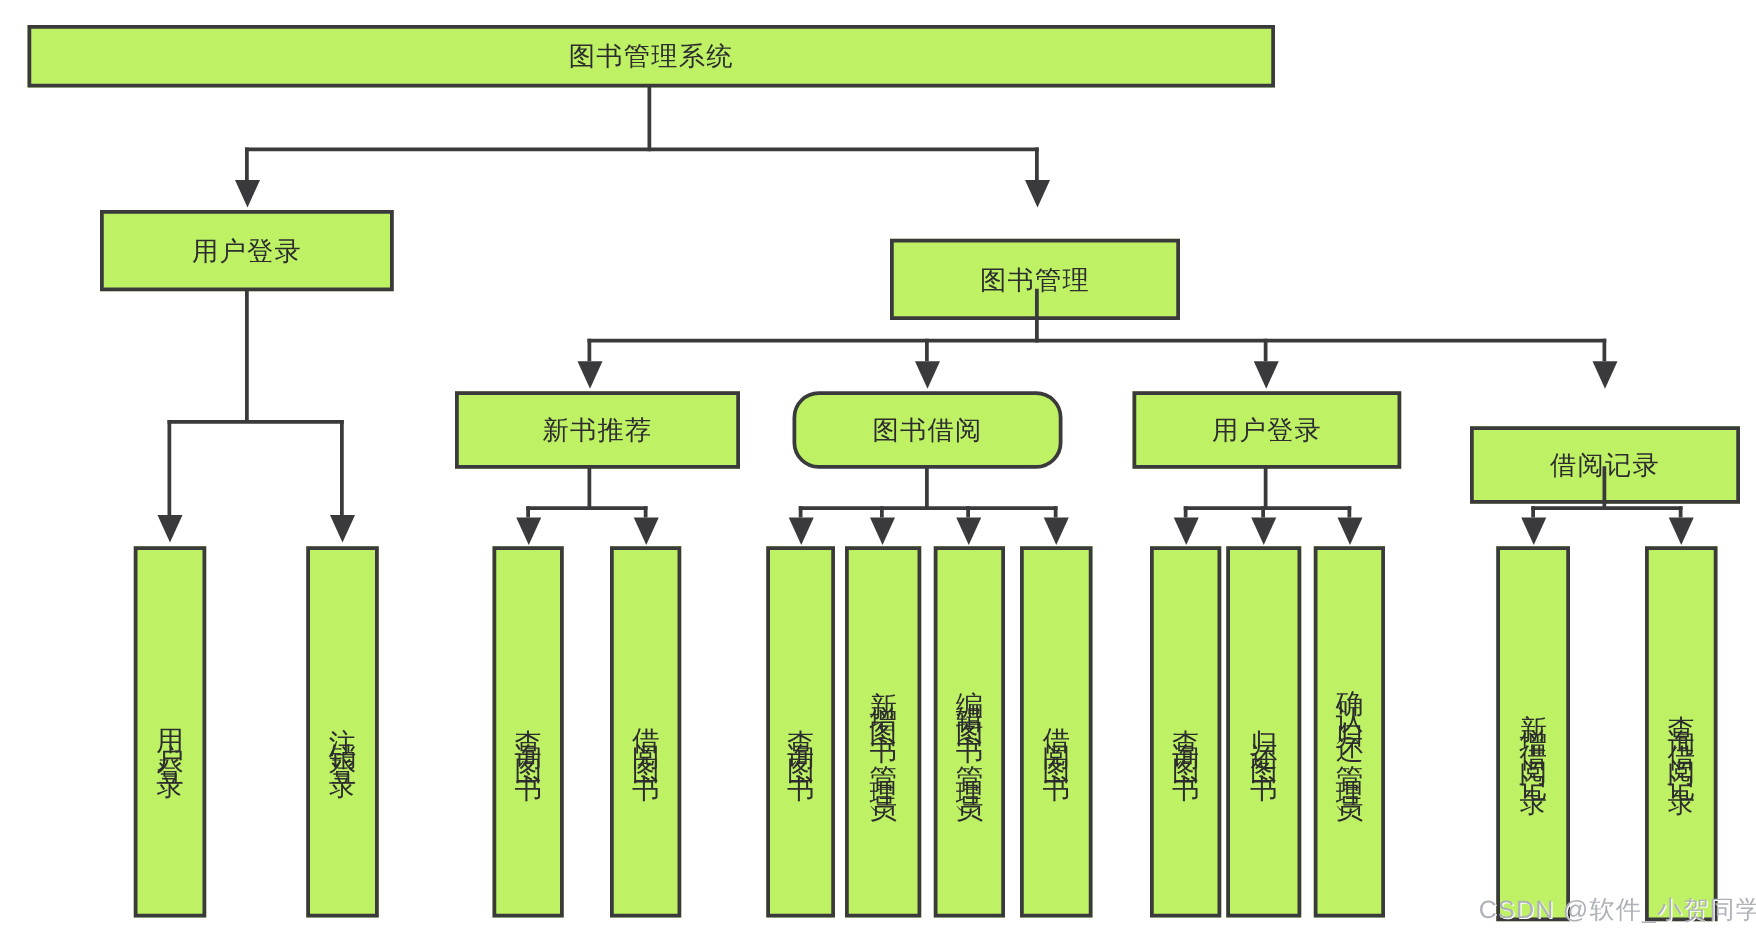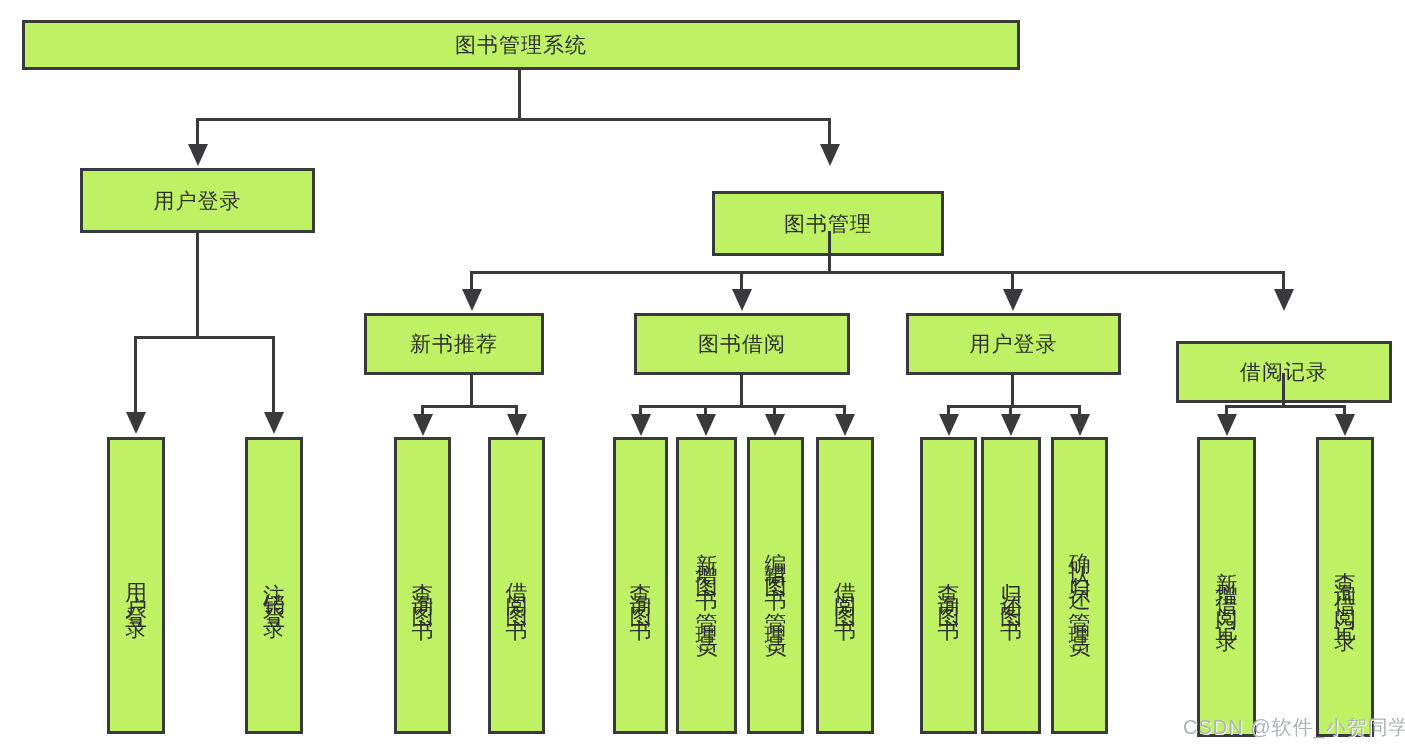--- a/index.html
+++ b/index.html
@@ -59,22 +59,22 @@
 </head>
 <body>
 
 <div class="stage">
 
   <div class="box" style="left:22px;top:20px;width:998px;height:50px;">图书管理系统</div>
 
   <div class="box" style="left:80px;top:168px;width:235px;height:65px;">用户登录</div>
   <div class="box" style="left:712px;top:168px;width:232px;height:65px;margin-top:23px;">图书管理</div>
 
-  <div class="box" style="left:364px;top:313px;width:180px;height:62px;">新书推荐</div>
-  <div class="box" style="left:634px;top:313px;width:216px;height:62px;">图书借阅</div>
+  <div class="box" style="left:364px;top:313px;width:228px;height:62px;">新书推荐</div>
+  <div class="box" style="left:634px;top:313px;width:216px;height:62px;border-radius:21px;">图书借阅</div>
   <div class="box" style="left:906px;top:313px;width:215px;height:62px;">用户登录</div>
   <div class="box" style="left:1176px;top:313px;width:216px;height:62px;margin-top:28px;">借阅记录</div>
 
   <div class="box leaf" style="left:107px;top:437px;width:58px;height:297px;">用户登录</div>
   <div class="box leaf" style="left:245px;top:437px;width:58px;height:297px;">注销登录</div>
 
   <div class="box leaf" style="left:394px;top:437px;width:57px;height:297px;">查询图书</div>
   <div class="box leaf" style="left:488px;top:437px;width:57px;height:297px;">借阅图书</div>
 
   <div class="box leaf" style="left:613px;top:437px;width:55px;height:297px;">查询图书</div>

